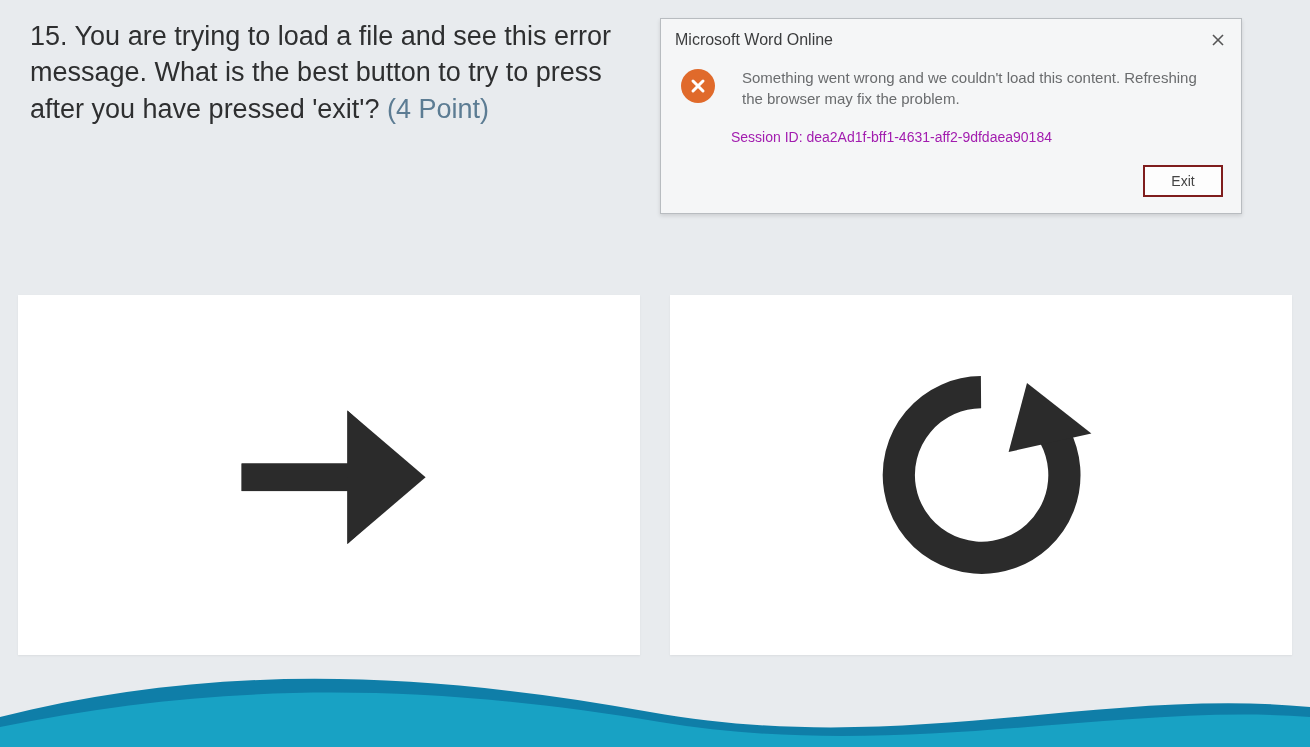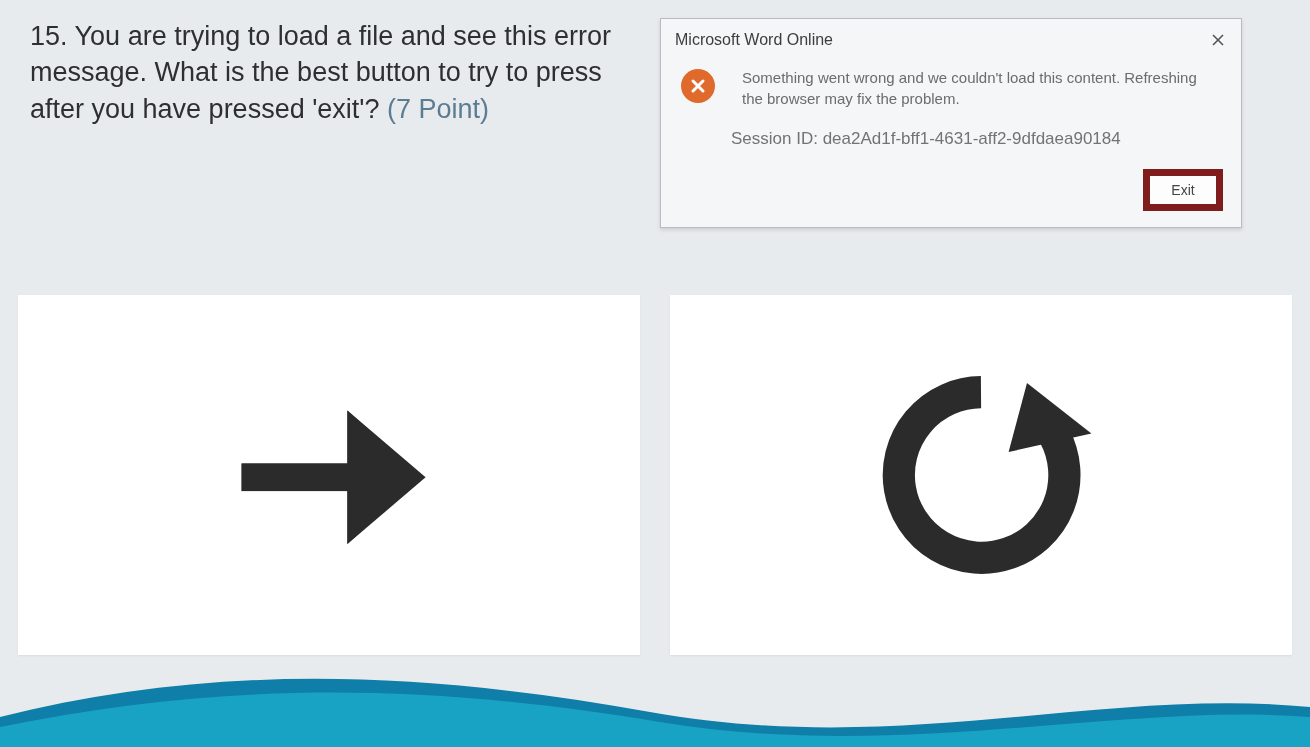--- a/index.html
+++ b/index.html
@@ -72,32 +72,32 @@
     margin-top: 2px;
   }
   .dialog-icon svg { width: 18px; height: 18px; }
   .dialog-msg {
     font-size: 15px;
     line-height: 1.4;
     color: #6a6c6e;
   }
   .dialog-session {
     padding: 14px 20px 6px 70px;
-    font-size: 17px;
-    color: #737373;
+    font-size: 14px;
+    color: #a21caf;
   }
   .dialog-footer {
     display:flex;
     justify-content:flex-end;
     padding: 14px 18px 16px;
   }
   .dialog-exit {
     min-width: 80px;
     padding: 6px 18px;
-    border: 7px solid #7f1d1d;
+    border: 2px solid #7f1d1d;
     background: #fdfdfd;
     font-size: 14px;
     color: #444;
     cursor: pointer;
   }
 
   
   .options-row {
     position: absolute;
     top: 295px;
@@ -127,21 +127,21 @@
   }
   .wave svg { width:100%; height:100%; display:block; }
 </style>
 </head>
 <body>
 
 <div class="top-row">
   <div class="question-block">
     <span class="question-number">15.</span>
     <span class="question-text">You are trying to load a file and see this error message. What is the best button to try to press after you have pressed 'exit'?</span>
-    <span class="question-points">(7 Point)</span>
+    <span class="question-points">(4 Point)</span>
   </div>
 
   <div class="dialog">
     <div class="dialog-titlebar">
       <span>Microsoft Word Online</span>
       <span class="dialog-close">
         <svg viewBox="0 0 12 12">
           <line x1="1" y1="1" x2="11" y2="11" stroke="#555" stroke-width="1.6"></line>
           <line x1="11" y1="1" x2="1" y2="11" stroke="#555" stroke-width="1.6"></line>
         </svg>

